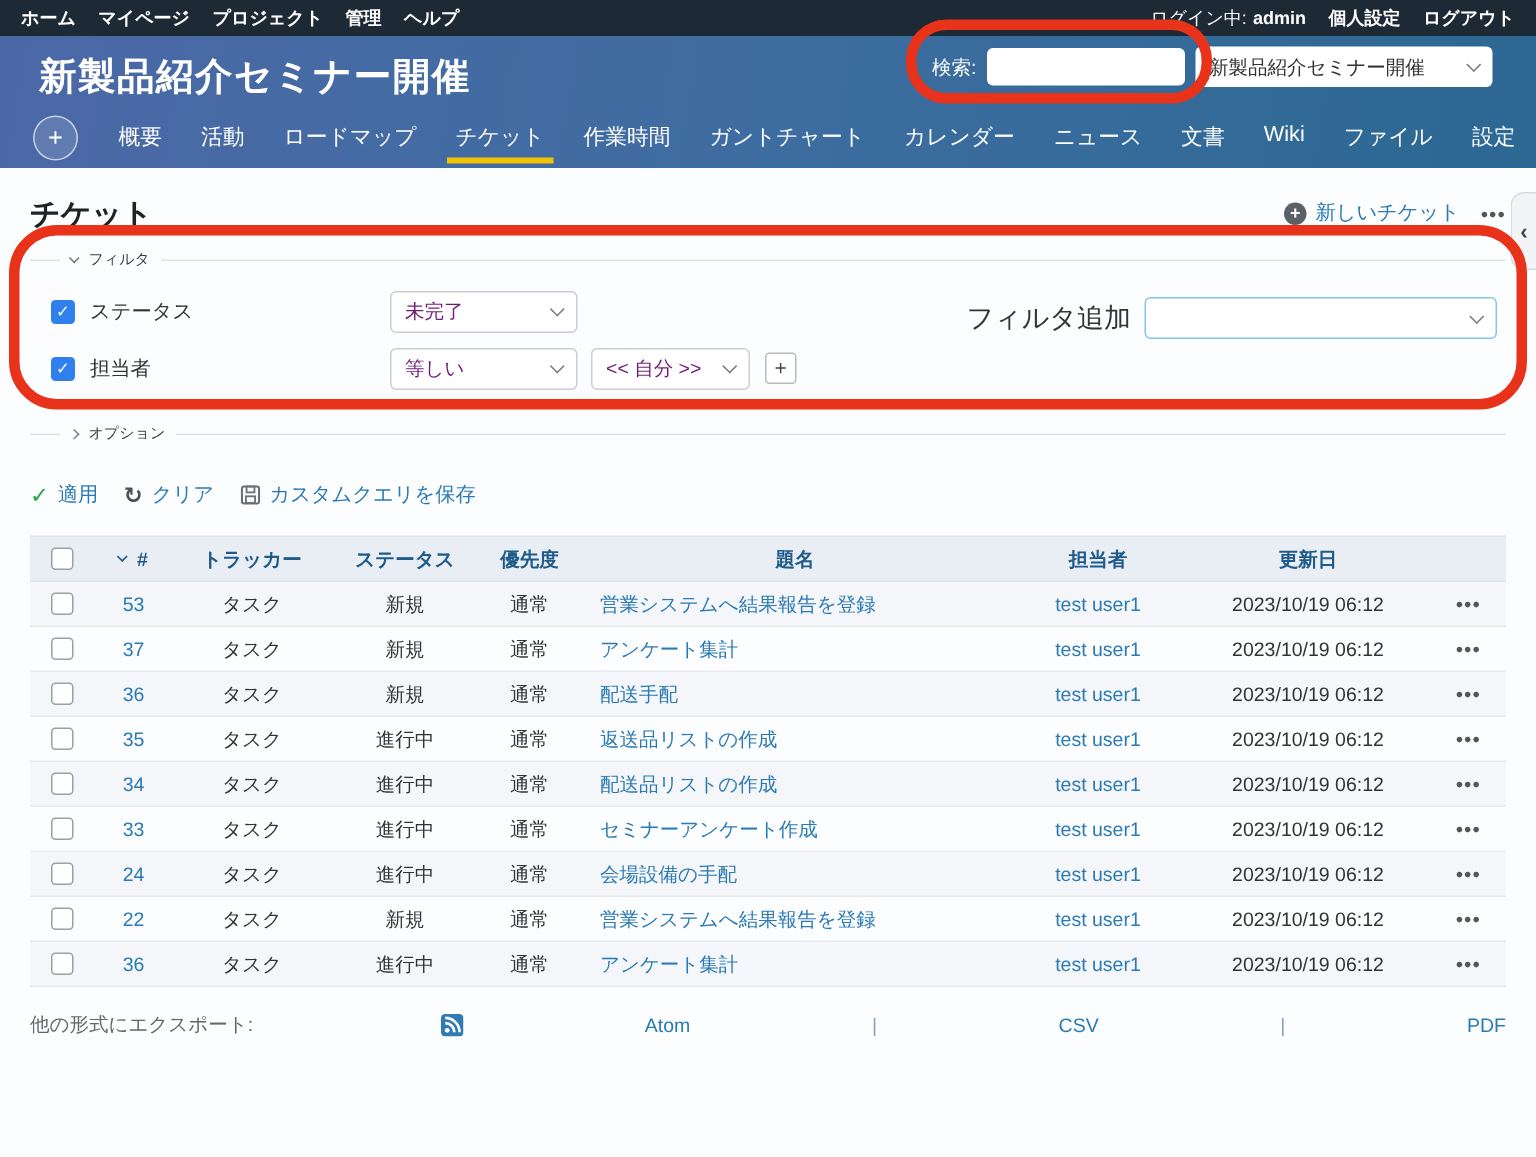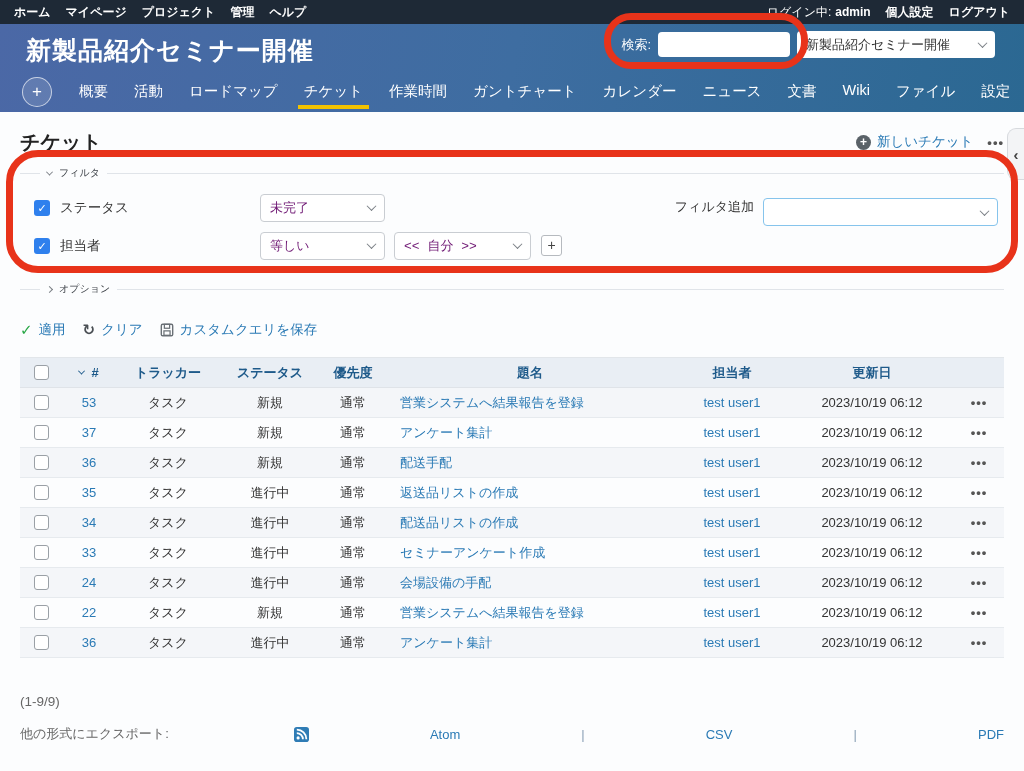--- a/index.html
+++ b/index.html
@@ -47,23 +47,23 @@
   
   fieldset{border:none;border-top:1px solid #e0e4e9;margin:10px 0 0;padding:4px 8px 12px;position:relative;}
   fieldset legend{font-size:10px;color:#3a3f45;display:flex;align-items:center;gap:7px;padding:0 7px;margin-left:12px;cursor:pointer;}
   fieldset.options{padding-bottom:4px;}
 
   .f-row{display:flex;align-items:center;margin-top:9px;height:29px;}
   .f-check{width:16px;height:16px;background:#2f80ed;border-radius:3px;color:#fff;font-size:11px;text-align:center;line-height:16px;margin-left:6px;cursor:pointer;flex:none;}
   .f-label{margin-left:10px;width:200px;font-size:13.5px;color:#333;}
   .select{height:28px;background:#fff;border:1px solid #c9cdd2;border-radius:4px;display:flex;align-items:center;justify-content:space-between;padding:0 9px;font-size:13px;color:#701a75;cursor:pointer;}
   .select.op{width:125px;}
-  .select.val{width:137px;margin-left:9px;font-family:Liberation Mono, monospace;}
+  .select.val{width:106px;margin-left:9px;}
   .add-btn{width:21px;height:21px;border:1px solid #b6babf;border-radius:3px;background:#fff;margin-left:10px;color:#444;font-size:14px;line-height:18px;text-align:center;cursor:pointer;}
-  .add-filter{position:absolute;right:6px;top:18px;display:flex;gap:9px;font-size:13px;color:#333;}
+  .add-filter{position:absolute;right:6px;top:18px;display:flex;align-items:center;gap:9px;font-size:18px;color:#333;}
   .add-filter .select{width:235px;border-color:#86c4ec;}
 
   
   .query-actions{display:flex;gap:17px;align-items:center;margin:17px 0 18px;font-size:13.5px;}
   .qa{display:flex;align-items:center;gap:6px;}
   .check-icon{color:#28a745;font-weight:bold;font-size:15px;}
   .refresh-icon{color:#4a4f54;font-size:15px;font-weight:bold;}
 
   
   table{width:100%;border-collapse:collapse;font-size:13px;margin-top:2px;}
@@ -395,21 +395,20 @@
           <td>通常</td>
           <td class="subject"><a>アンケート集計</a></td>
           <td><a>test user1</a></td>
           <td>2023/10/19 06:12</td>
           <td><span class="more-dots">•••</span></td>
         </tr>
 
     </tbody>
   </table>
 
-  <div class="pagination">(1-9/9)</div>
 
   <div class="export-line">
     <span>他の形式にエクスポート:</span>
     <svg width="15" height="15" viewBox="0 0 16 16" style="margin-left:4px">
       <rect x="0" y="0" width="16" height="16" rx="3" fill="#2f7cb5"></rect>
       <circle cx="4.4" cy="11.6" r="1.7" fill="#fff"></circle>
       <path d="M3 6.5 A6.5 6.5 0 0 1 9.5 13" fill="none" stroke="#fff" stroke-width="1.9"></path>
       <path d="M3 2.8 A10.2 10.2 0 0 1 13.2 13" fill="none" stroke="#fff" stroke-width="1.9"></path>
     </svg>
     <a>Atom</a>

